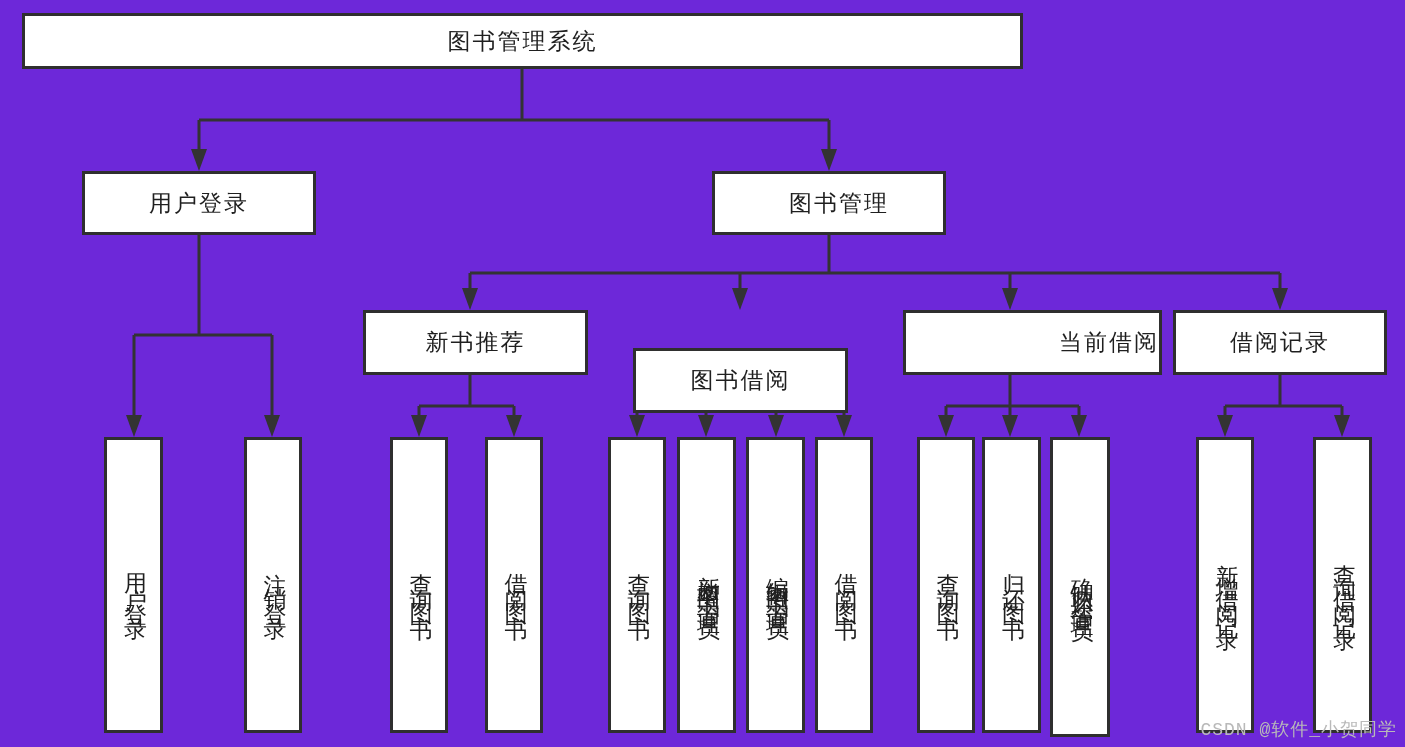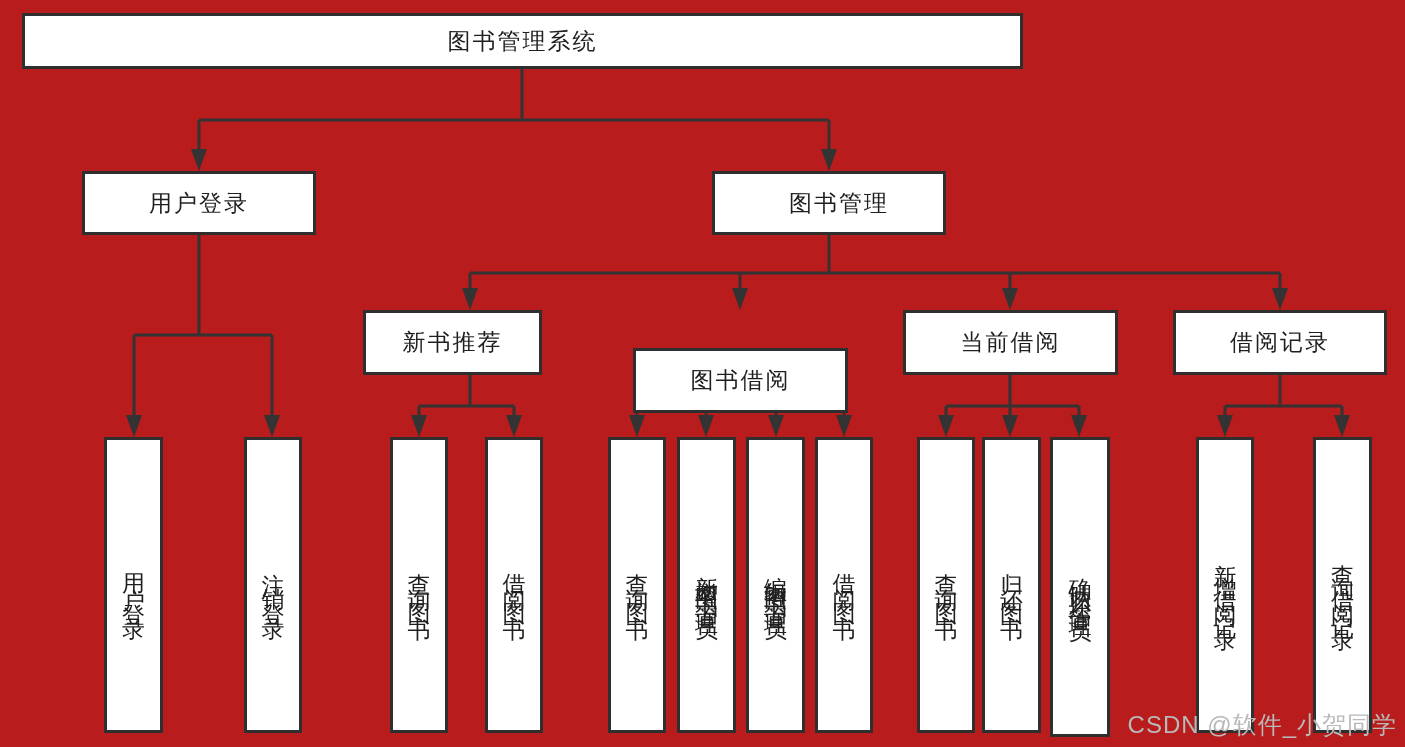--- a/index.html
+++ b/index.html
@@ -4,22 +4,22 @@
 <style>
   html, body {
     margin: 0;
     padding: 0;
     background: #ffffff;
   }
   .canvas {
     position: relative;
     width: 1405px;
     height: 747px;
-    background: #b91c1c;
-    font-family: Liberation Sans, sans-serif;
+    background: #6d28d9;
+    font-family: Liberation Mono, monospace;
     overflow: hidden;
   }
   .connector-layer {
     position: absolute;
     left: 0;
     top: 0;
     width: 1405px;
     height: 747px;
   }
   .connector-layer path {
@@ -53,21 +53,21 @@
     line-height: 1;
     white-space: nowrap;
   }
   .ls-lg { letter-spacing: 15px; }
   .ls-md { letter-spacing: 13px; }
   .ls-sm { letter-spacing: 6px; }
   .watermark {
     position: absolute;
     right: 8px;
     bottom: 6px;
-    font-size: 24px;
+    font-size: 18px;
     color: #b9b9b9;
     letter-spacing: 1px;
     white-space: nowrap;
     pointer-events: none;
   }
 </style>
 </head>
 <body>
 
 <div class="canvas">
@@ -112,27 +112,27 @@
     <span class="hlabel">图书管理系统</span>
   </div>
 
   <div class="node" style="left:82px; top:171px; width:234px; height:64px;">
     <span class="hlabel">用户登录</span>
   </div>
   <div class="node" style="left:712px; top:171px; width:234px; height:64px;padding-left:20px;">
     <span class="hlabel">图书管理</span>
   </div>
 
-  <div class="node" style="left:363px; top:310px; width:179px; height:65px;">
+  <div class="node" style="left:363px; top:310px; width:225px; height:65px;">
     <span class="hlabel">新书推荐</span>
   </div>
   <div class="node" style="left:633px; top:310px; width:215px; height:65px;margin-top:38px;">
     <span class="hlabel">图书借阅</span>
   </div>
-  <div class="node" style="left:903px; top:310px; width:215px; height:65px;">
+  <div class="node" style="left:903px; top:310px; width:259px; height:65px;justify-content:flex-end;">
     <span class="hlabel">当前借阅</span>
   </div>
   <div class="node" style="left:1173px; top:310px; width:214px; height:65px;text-align:center;">
     <span class="hlabel">借阅记录</span>
   </div>
 
   <div class="node" style="left:104px; top:437px; width:59px; height:296px;">
     <span class="vlabel ls-lg">用户登录</span>
   </div>
   <div class="node" style="left:244px; top:437px; width:58px; height:296px;">

